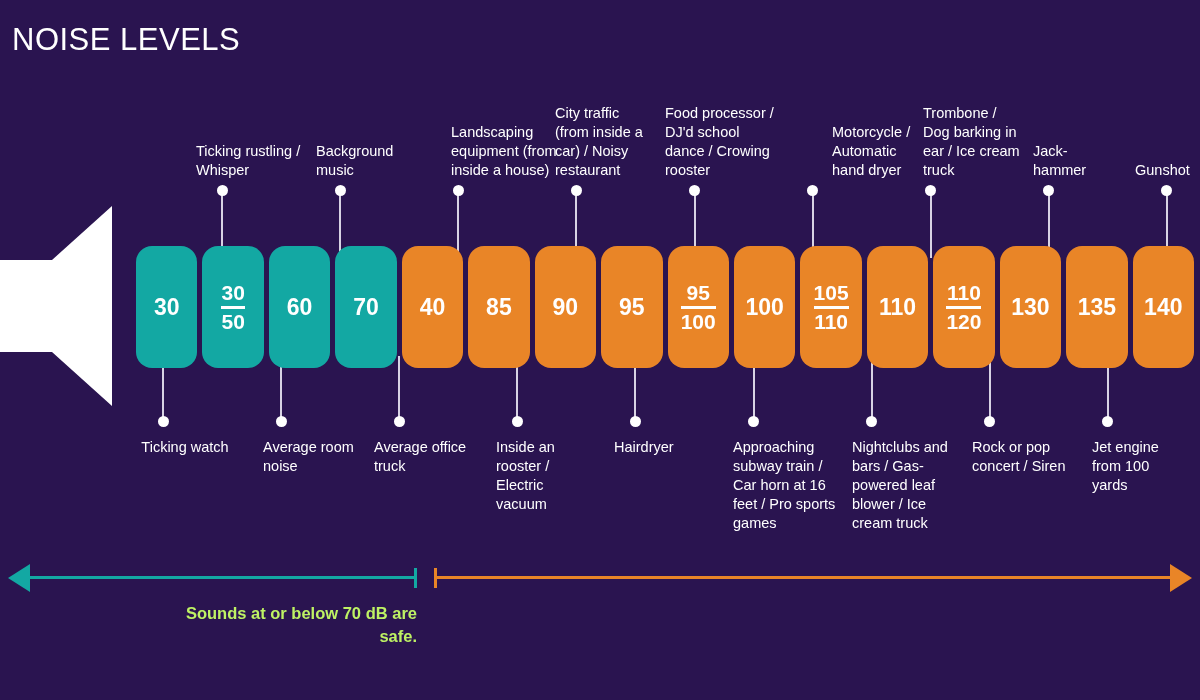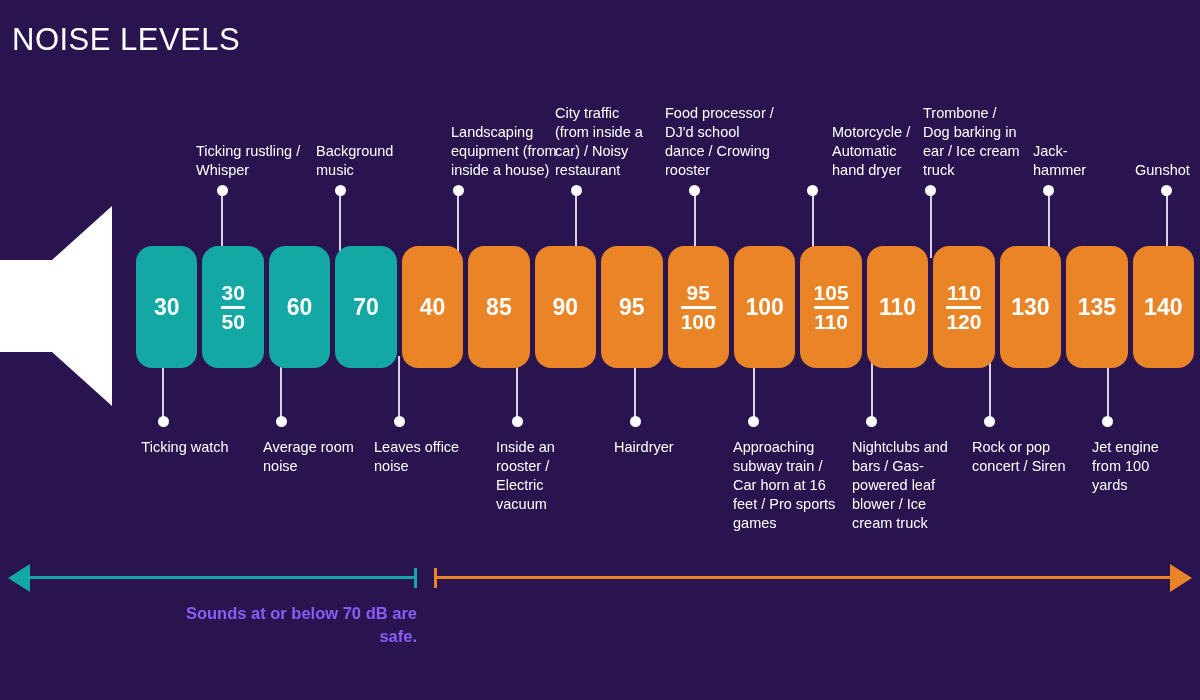--- a/index.html
+++ b/index.html
@@ -81,21 +81,21 @@
     border-right: 22px solid #13a8a3;
   }
   .arrow-right {
     border-top: 14px solid transparent;
     border-bottom: 14px solid transparent;
     border-left: 22px solid #e98527;
   }
   .foot {
     position: absolute; font-weight: bold; font-size: 16.5px; line-height: 23px;
   }
-  .foot-safe { color: #8b5cf6; text-align: right; }
+  .foot-safe { color: #bef264; text-align: right; }
   .foot-harm { color: #e98527; text-align: left; }
 </style>
 </head>
 <body>
 
 <div id="root">
 
   <div class="title">NOISE LEVELS</div>
 
   <div class="speaker">
@@ -222,21 +222,21 @@
       <div class="lbl lbl-top" style="left: 665px; width: 118px; bottom: 520px;">Food processor / DJ'd school dance / Crowing rooster</div>
       <div class="lbl lbl-top" style="left: 832px; width: 100px; bottom: 520px;">Motorcycle / Automatic hand dryer</div>
       <div class="lbl lbl-top" style="left: 923px; width: 100px; bottom: 520px;">Trombone / Dog barking in ear / Ice cream truck</div>
       <div class="lbl lbl-top" style="left: 1033px; width: 80px; bottom: 520px;">Jack-hammer</div>
       <div class="lbl lbl-top" style="left: 1135px; width: 80px; bottom: 520px;">Gunshot</div>
     </div>
 
   <div id="bottom-labels">
       <div class="lbl lbl-bot" style="left: 135px; width: 100px; top: 438px; text-align: center;">Ticking watch</div>
       <div class="lbl lbl-bot" style="left: 255px; width: 110px; top: 438px; margin-left: 8px;">Average room noise</div>
-      <div class="lbl lbl-bot" style="left: 374px; width: 110px; top: 438px;">Leaves office noise</div>
+      <div class="lbl lbl-bot" style="left: 374px; width: 110px; top: 438px;">Average office truck</div>
       <div class="lbl lbl-bot" style="left: 496px; width: 90px; top: 438px;">Inside an rooster / Electric vacuum</div>
       <div class="lbl lbl-bot" style="left: 614px; width: 100px; top: 438px;">Hairdryer</div>
       <div class="lbl lbl-bot" style="left: 733px; width: 105px; top: 438px;">Approaching subway train / Car horn at 16 feet / Pro sports games</div>
       <div class="lbl lbl-bot" style="left: 852px; width: 100px; top: 438px;">Nightclubs and bars / Gas-powered leaf blower / Ice cream truck</div>
       <div class="lbl lbl-bot" style="left: 972px; width: 95px; top: 438px;">Rock or pop concert / Siren</div>
       <div class="lbl lbl-bot" style="left: 1092px; width: 95px; top: 438px;">Jet engine from 100 yards</div>
     </div>
 
   <div class="arrow arrow-left" style="left:8px; top:564px;"></div>
   <div class="scale-line scale-safe" style="left:29px; top:576px; width:388px;"></div>

